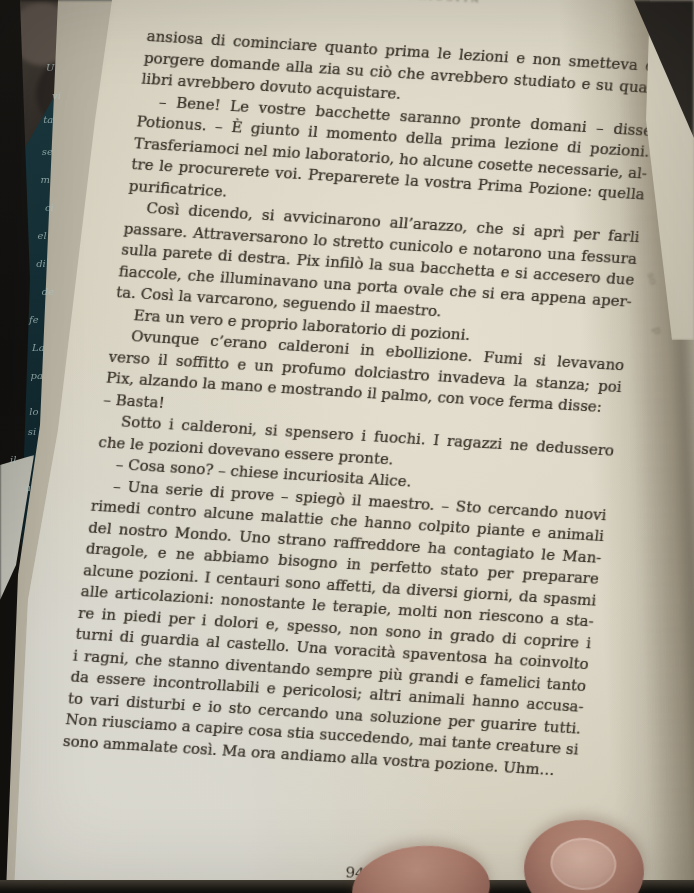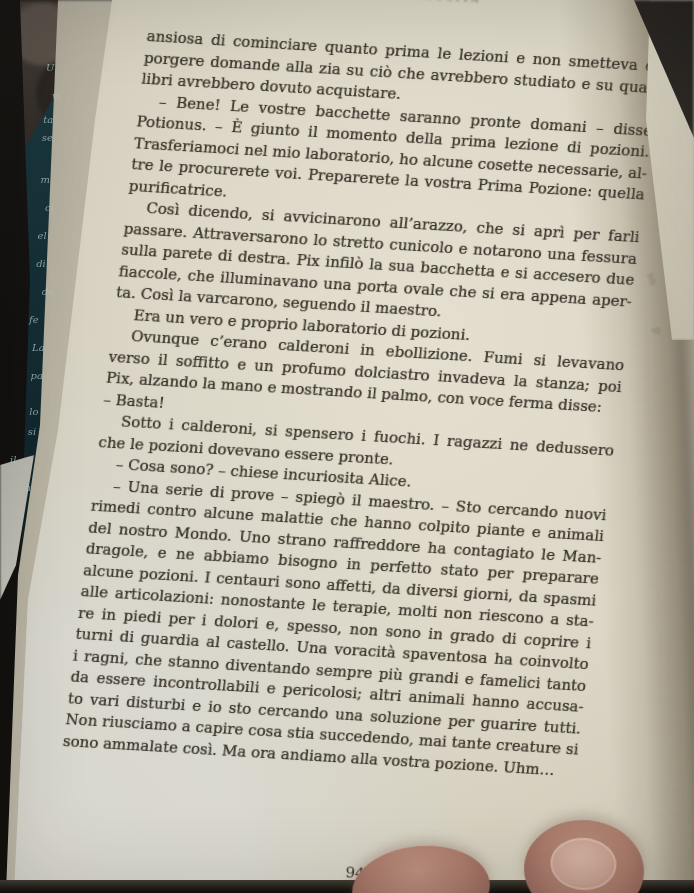--- a/index.html
+++ b/index.html
@@ -206,21 +206,21 @@
 
   <div class="finger finger-1"></div>
   <div class="finger finger-2">
     <div class="nail"></div>
   </div>
 
   <div class="vignette"></div>
 <span class="frag" style="left: 46px; top: 62px;">U</span>
     <span class="frag" style="left: 52px; top: 90px;">vi</span>
     <span class="frag" style="left: 43.2px; top: 114px;">ta</span>
-    <span class="frag" style="left: 41.8px; top: 132px;">se</span>
+    <span class="frag" style="left: 41.8px; top: 146px;">se</span>
     <span class="frag" style="left: 40.4px; top: 174px;">m</span>
     <span class="frag" style="left: 45px; top: 202px;">ci</span>
     <span class="frag" style="left: 37.6px; top: 230px; font-style: italic;">el</span>
     <span class="frag" style="left: 36.2px; top: 258px;">di</span>
     <span class="frag" style="left: 34.8px; top: 286px; margin-left: 7px;">de</span>
     <span class="frag" style="left: 29px; top: 314px; font-style: italic;">fe</span>
     <span class="frag" style="left: 32px; top: 342px; font-style: italic;">La</span>
     <span class="frag" style="left: 30.6px; top: 370px;">pa</span>
     <span class="frag" style="left: 29.2px; top: 406px;">lo</span>
     <span class="frag" style="left: 27.8px; top: 426px;">si</span>

